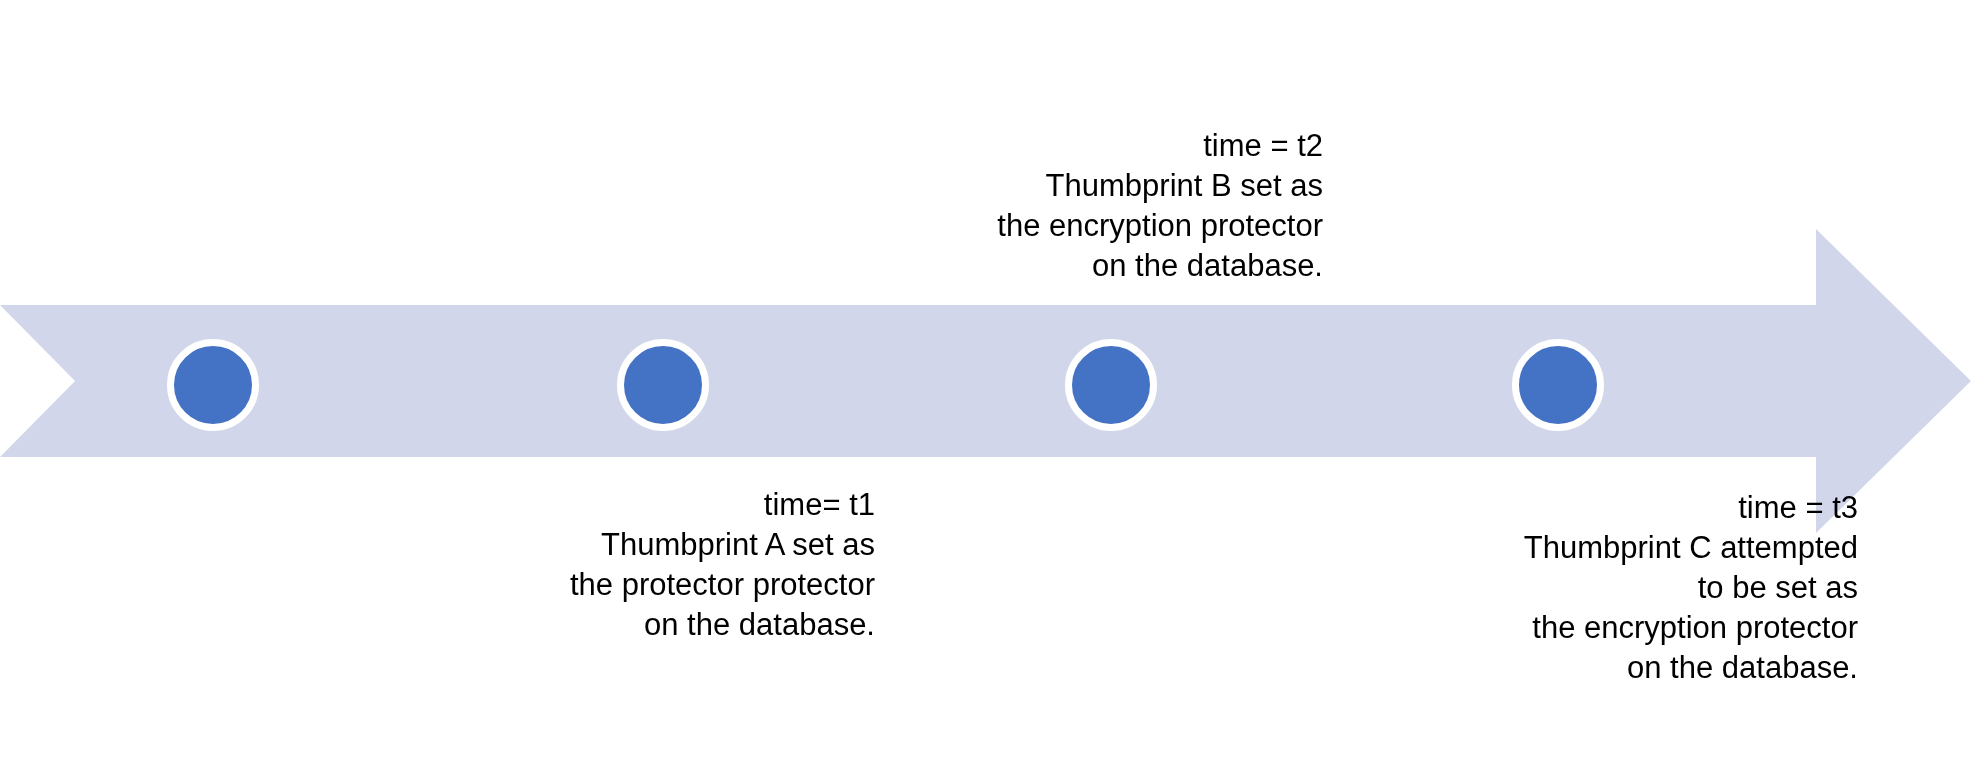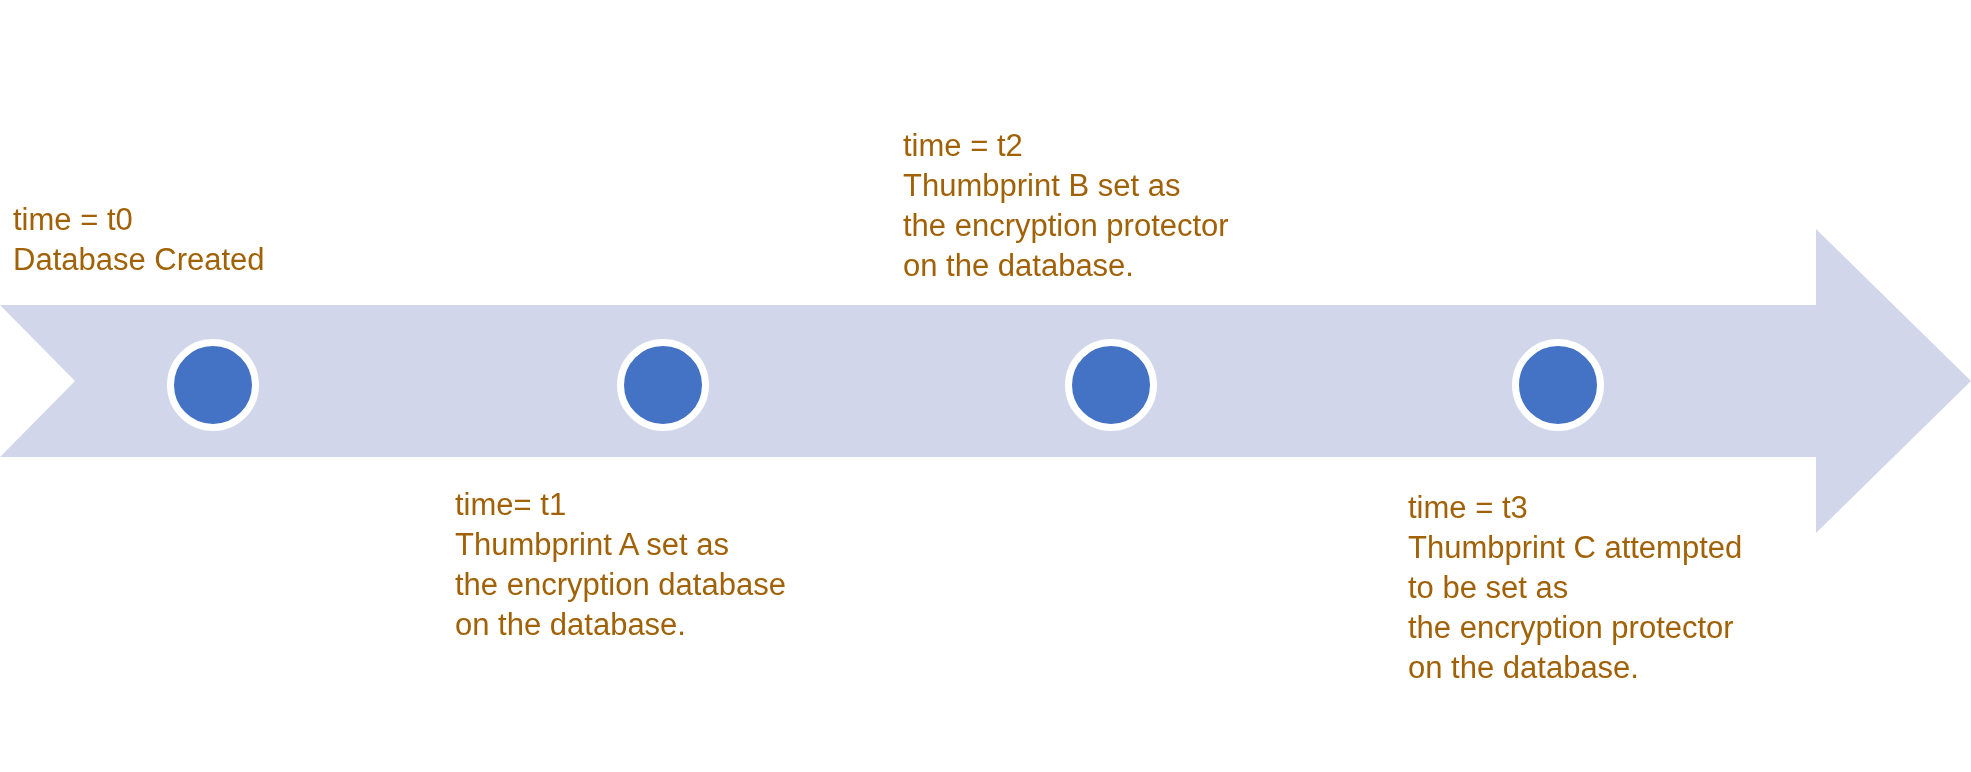--- a/index.html
+++ b/index.html
@@ -24,24 +24,24 @@
     border: 7px solid #ffffff;
     border-radius: 50%;
     box-sizing: content-box;
   }
   .m0 { left: 167px; top: 339px; }
   .m1 { left: 617px; top: 339px; }
   .m2 { left: 1065px; top: 339px; }
   .m3 { left: 1512px; top: 339px; }
   .event-label {
     position: absolute;
-    color: #a16207;
+    color: #000000;
     font-size: 31px;
     line-height: 40px;
-    text-align: left;
+    text-align: right;
     white-space: pre-line;
   }
   .l0 { left: 13px;   top: 200px; width: 400px; }
   .l1 { left: 455px;  top: 485px; width: 420px; }
   .l2 { left: 903px;  top: 126px; width: 420px; }
   .l3 { left: 1408px; top: 488px; width: 450px; }
 </style>
 </head>
 <body>
 
@@ -49,25 +49,23 @@
 
   <svg class="arrow-svg" viewBox="0 0 1971 772" xmlns="http://www.w3.org/2000/svg" aria-hidden="true">
     <polygon points="0,305 1816,305 1816,229 1971,381 1816,533 1816,457 0,457 75,381" fill="#D2D6EA"></polygon>
   </svg>
 
   <div class="milestone m0"></div>
   <div class="milestone m1"></div>
   <div class="milestone m2"></div>
   <div class="milestone m3"></div>
 
-  <div class="event-label l0">time = t0
-Database Created</div>
   <div class="event-label l1">time= t1
 Thumbprint A set as
-the encryption database
+the protector protector
 on the database.</div>
   <div class="event-label l2">time = t2
 Thumbprint B set as
 the encryption protector
 on the database.</div>
   <div class="event-label l3">time = t3
 Thumbprint C attempted
 to be set as
 the encryption protector
 on the database.</div>

